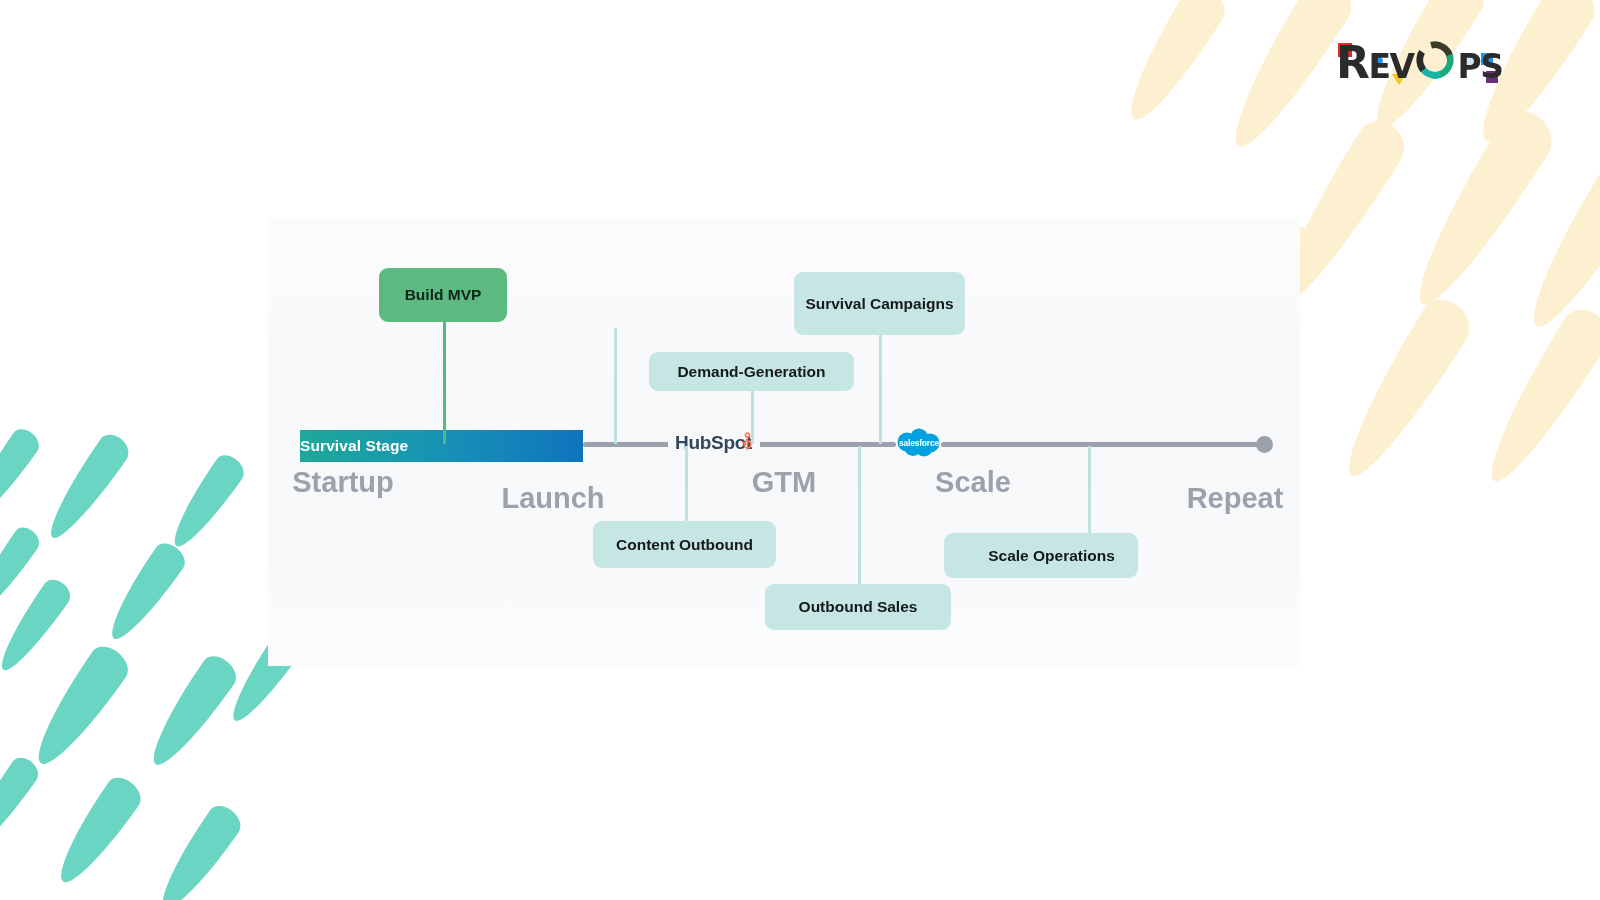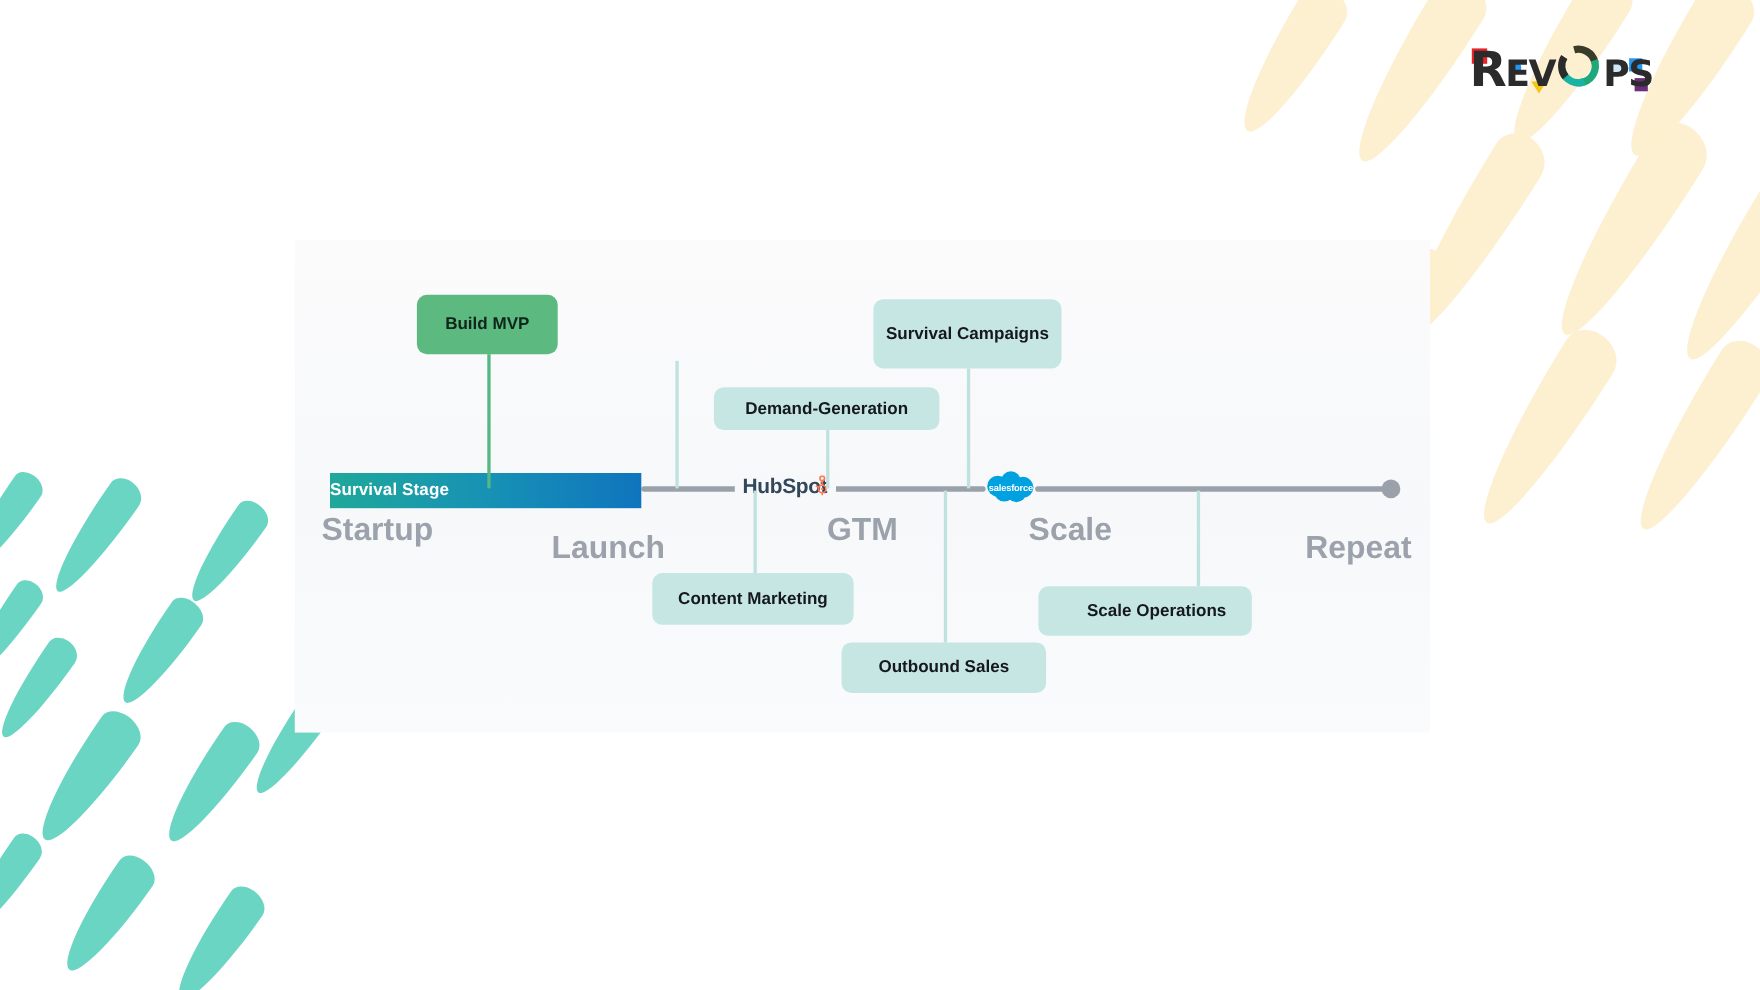--- a/index.html
+++ b/index.html
@@ -303,21 +303,21 @@
     <span>Build MVP</span>
   </div>
   <div class="callout" style="left:649px;top:352px;width:205px;height:39px;">
     <span>Demand-Generation</span>
   </div>
   <div class="callout" style="left:794px;top:272px;width:171px;height:63px;">
     <span>Survival Campaigns</span>
   </div>
 
   <div class="callout" style="left:593px;top:521px;width:183px;height:47px;">
-    <span>Content Marketing</span>
+    <span>Content Outbound</span>
   </div>
   <div class="callout" style="left:765px;top:584px;width:186px;height:46px;">
     <span>Outbound Sales</span>
   </div>
   <div class="callout" style="left:944px;top:533px;width:194px;height:45px;padding-left:31px;">
     <span>Scale Operations</span>
   </div>
 
 </div>
 

